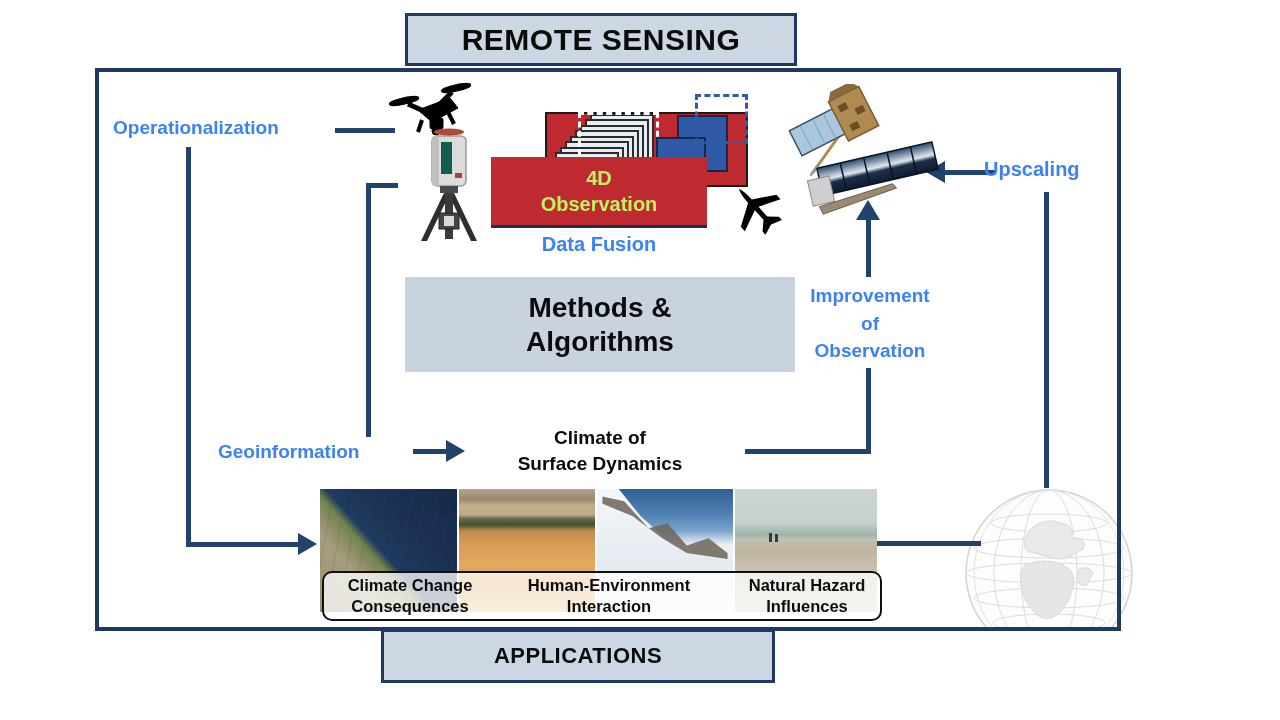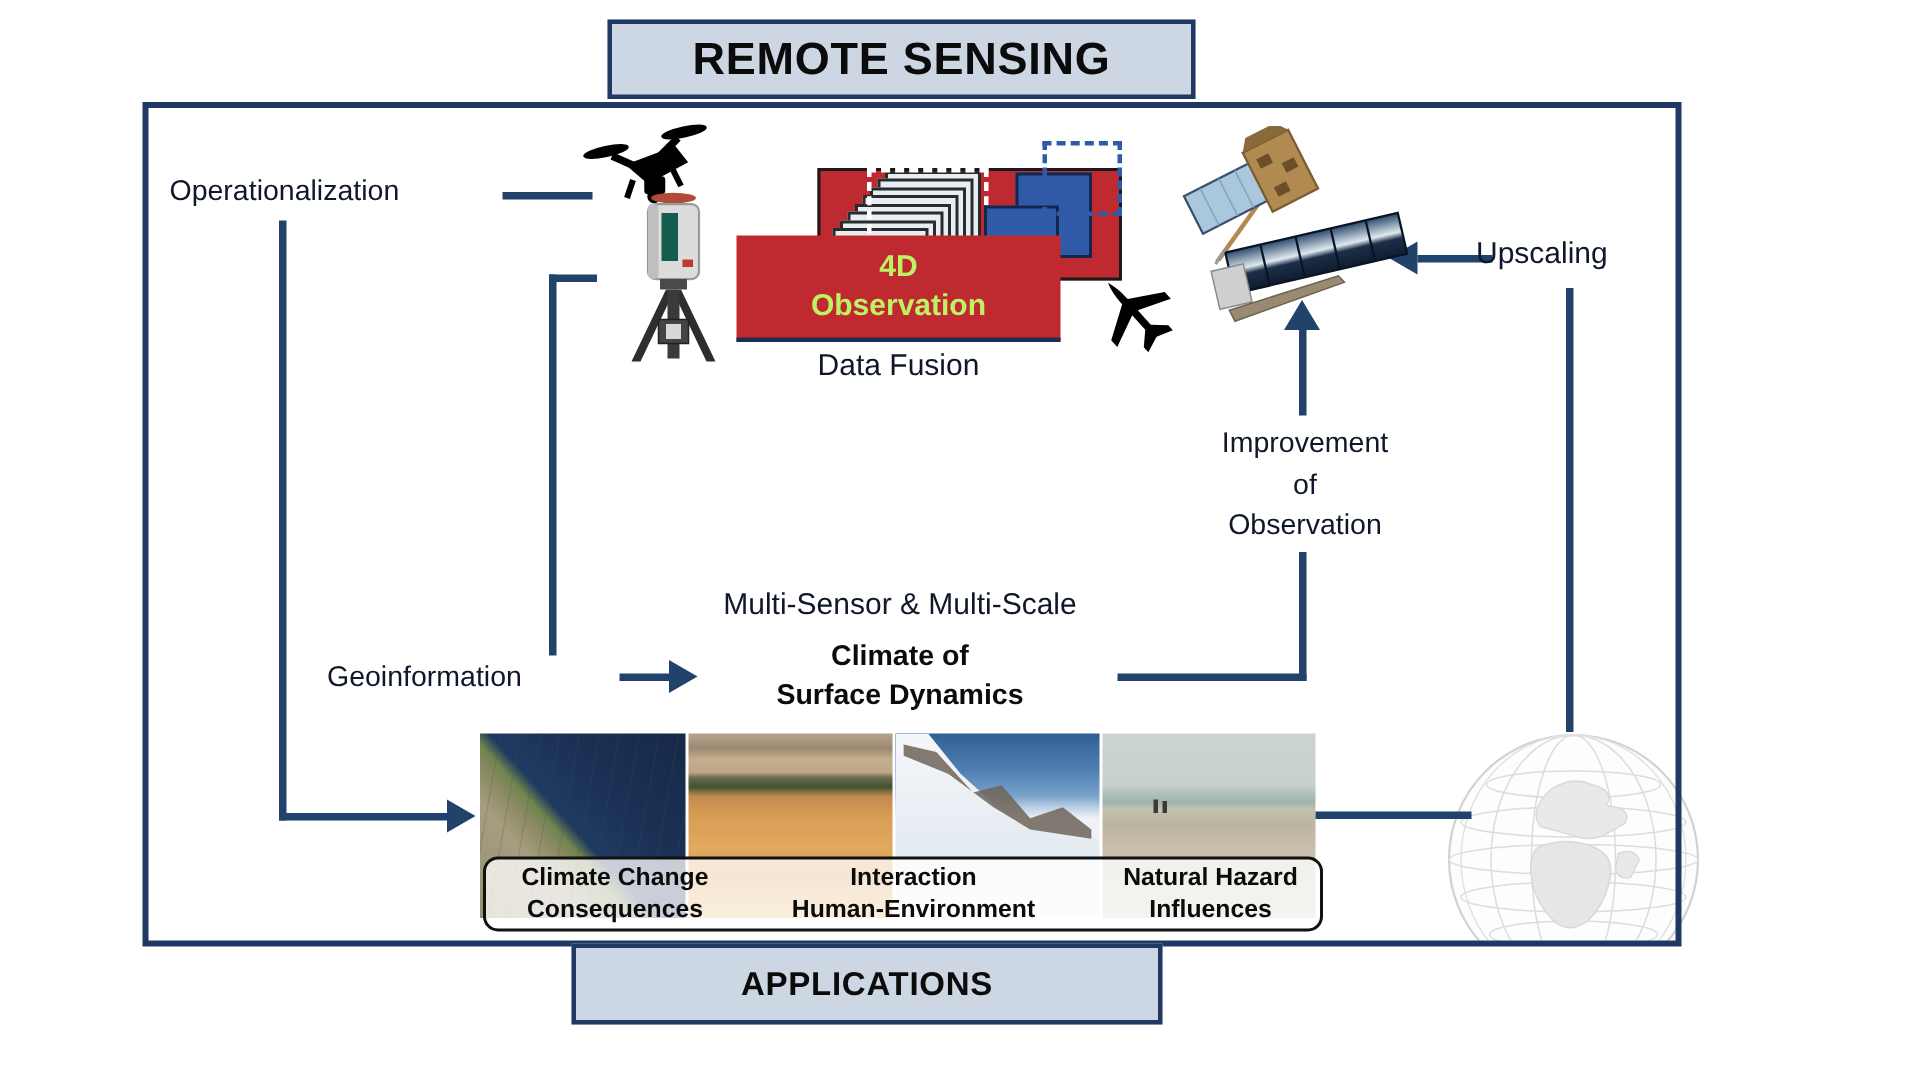--- a/index.html
+++ b/index.html
@@ -11,21 +11,21 @@
   .line{position:absolute;background:#21426B;z-index:3;}
   .panel-box{
     position:absolute;background:#CDD6E3;border:3px solid #1F3864;
     display:flex;align-items:center;justify-content:center;
     font-weight:bold;color:#0b0b0b;z-index:7;letter-spacing:.5px;
   }
   .outer-frame{
     position:absolute;left:95px;top:68px;width:1018px;height:555px;
     border:4px solid #1F3864;background:transparent;z-index:6;pointer-events:none;
   }
-  .red-label{position:absolute;color:#0f172a;font-weight:normal;z-index:4;}
+  .red-label{position:absolute;color:#3b82f6;font-weight:bold;z-index:4;}
   .black-label{position:absolute;color:#0b0b0b;font-weight:bold;z-index:4;}
   .arrow-right{position:absolute;width:0;height:0;z-index:3;
     border-top:11px solid transparent;border-bottom:11px solid transparent;border-left:19px solid #21426B;}
   .arrow-left{position:absolute;width:0;height:0;z-index:3;
     border-top:11px solid transparent;border-bottom:11px solid transparent;border-right:19px solid #21426B;}
   .arrow-up{position:absolute;width:0;height:0;z-index:3;
     border-left:12px solid transparent;border-right:12px solid transparent;border-bottom:20px solid #21426B;}
   .methods-box{
     position:absolute;left:405px;top:277px;width:390px;height:95px;background:#C9D3DF;
     display:flex;flex-direction:column;align-items:center;justify-content:center;
@@ -171,22 +171,25 @@
   <div class="arrow-up" style="left:856px;top:200px;"></div>
   <div class="line" style="left:866px;top:219px;width:5px;height:58px;"></div>
   <div class="red-label" style="left:795px;top:282px;width:150px;font-size:19px;text-align:center;line-height:1.45;">
     <span style="display:block">Improvement</span>
     <span style="display:block">of</span>
     <span style="display:block">Observation</span>
   </div>
   <div class="line" style="left:866px;top:368px;width:5px;height:86px;"></div>
   <div class="line" style="left:745px;top:449px;width:126px;height:5px;"></div>
 
-
-  <div class="red-label" style="left:405px;top:392px;width:390px;font-size:20px;text-align:center;">Multi-Sensor &amp; Multi-Scale</div>
+  <div class="methods-box">
+    <span>Methods &amp;</span>
+    <span>Algorithms</span>
+  </div>
+
 
   <div class="black-label" style="left:470px;top:425px;width:260px;font-size:19px;text-align:center;line-height:1.35;">
     <span style="display:block">Climate of</span>
     <span style="display:block">Surface Dynamics</span>
   </div>
 
   <div class="red-label" style="left:218px;top:441px;width:180px;font-size:19px;">Geoinformation</div>
   <div class="line" style="left:413px;top:449px;width:34px;height:5px;"></div>
   <div class="arrow-right" style="left:446px;top:440px;"></div>
 
@@ -228,22 +231,22 @@
       <path d="M116,82 q10,-4 14,4 l-6,12 q-8,2 -10,-6 z" fill="#e9e9e7" stroke="#dadada"></path>
     </svg>
   </div>
 
   <div class="label-box">
     <div class="label-col" style="left:8px;width:156px;">
       <span style="display:block">Climate Change</span>
       <span style="display:block">Consequences</span>
     </div>
     <div class="label-col" style="left:185px;width:200px;">
+      <span style="display:block">Human-Environment</span>
       <span style="display:block">Interaction</span>
-      <span style="display:block">Human-Environment</span>
     </div>
     <div class="label-col" style="left:408px;width:150px;">
       <span style="display:block">Natural Hazard</span>
       <span style="display:block">Influences</span>
     </div>
   </div>
 
   <div class="panel-box" style="left:381px;top:629px;width:388px;height:48px;font-size:22px;">
     <span>APPLICATIONS</span>
   </div>

